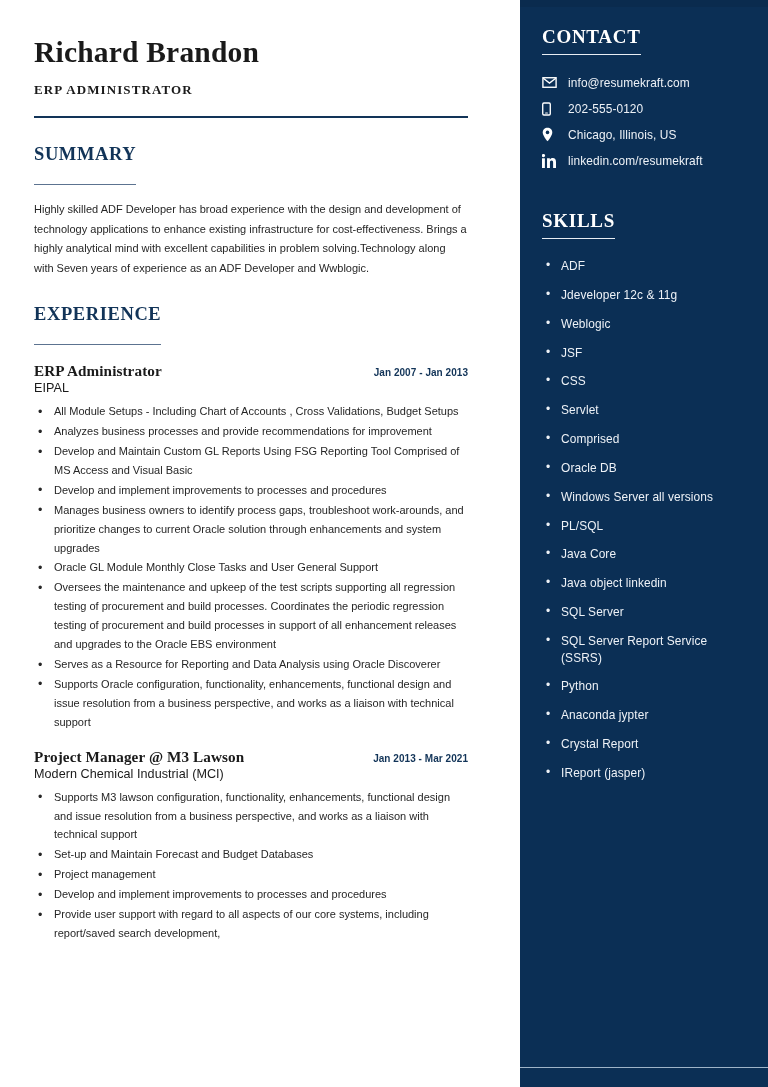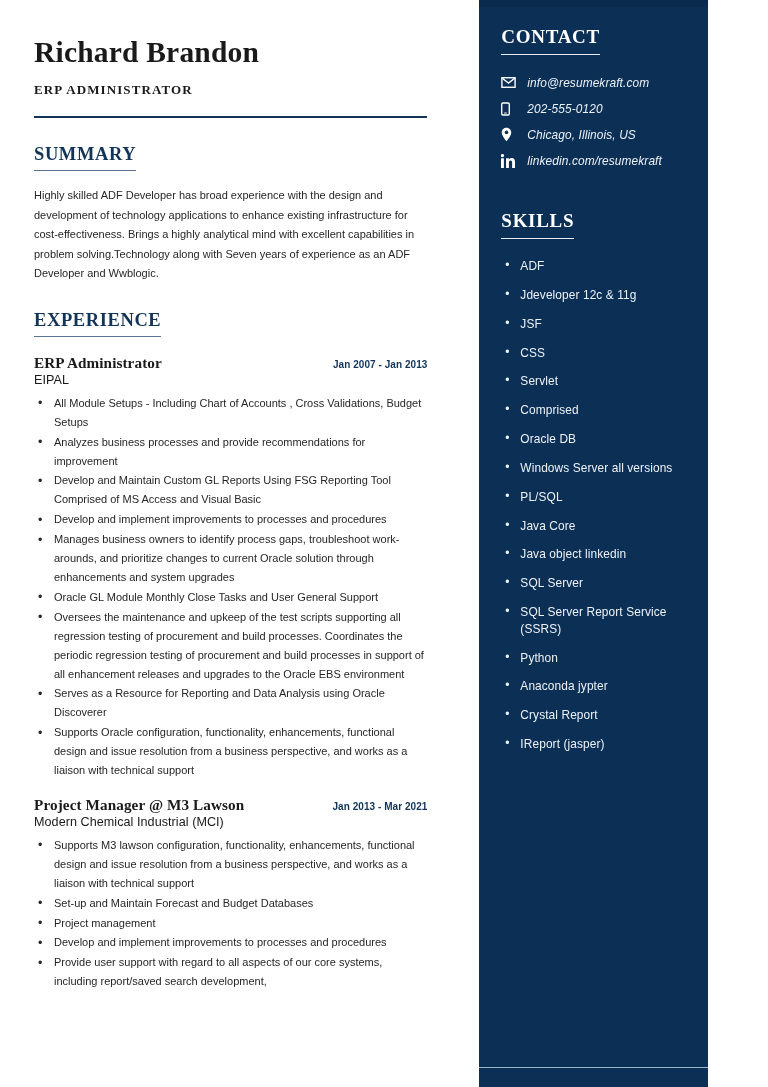--- a/index.html
+++ b/index.html
@@ -10,21 +10,21 @@
     background: #ffffff;
   }
 
   body {
     font-family: "Liberation Sans", sans-serif;
     overflow: hidden;
   }
 
   #page {
     position: relative;
-    width: 708px;
+    width: 768px;
     height: 1087px;
     background: #ffffff;
     display: flex;
     align-items: flex-start;
   }
 
   
   #main-column {
     width: 512px;
     height: 1087px;
@@ -65,21 +65,21 @@
   }
 
   .section-heading {
     font-family: "Liberation Serif", serif;
     font-weight: bold;
     font-size: 18.5px;
     letter-spacing: 0.6px;
     color: #123458;
     text-transform: uppercase;
     display: inline-block;
-    padding-bottom: 5px;
+    padding-bottom: 19px;
     border-bottom: 1.6px solid #5c7390;
   }
 
   #summary-text {
     font-size: 11px;
     line-height: 1.78;
     color: #262626;
     margin-top: 15px;
     max-width: 452px;
   }
@@ -187,21 +187,20 @@
     margin-top: 20px;
   }
 
   .contact-item {
     display: flex;
     align-items: center;
     margin-bottom: 11px;
     color: #eef2f7;
     font-size: 11.9px;
     letter-spacing: 0.1px;
-    font-style: italic;
   }
 
   .contact-icon {
     width: 18px;
     min-width: 18px;
     height: 15px;
     margin-right: 8px;
     display: flex;
     align-items: center;
     justify-content: flex-start;
@@ -334,20 +333,21 @@
             <span>linkedin.com/resumekraft</span>
           </li>
         </ul>
     </div>
 
     <div id="skills-section">
       <div class="side-section-heading">SKILLS</div>
       <ul id="skills-list">
           <li>ADF</li>
           <li>Jdeveloper 12c &amp; 11g</li>
+          <li>Weblogic</li>
           <li>JSF</li>
           <li>CSS</li>
           <li>Servlet</li>
           <li>Comprised</li>
           <li>Oracle DB</li>
           <li>Windows Server all versions</li>
           <li>PL/SQL</li>
           <li>Java Core</li>
           <li>Java object linkedin</li>
           <li>SQL Server</li>

